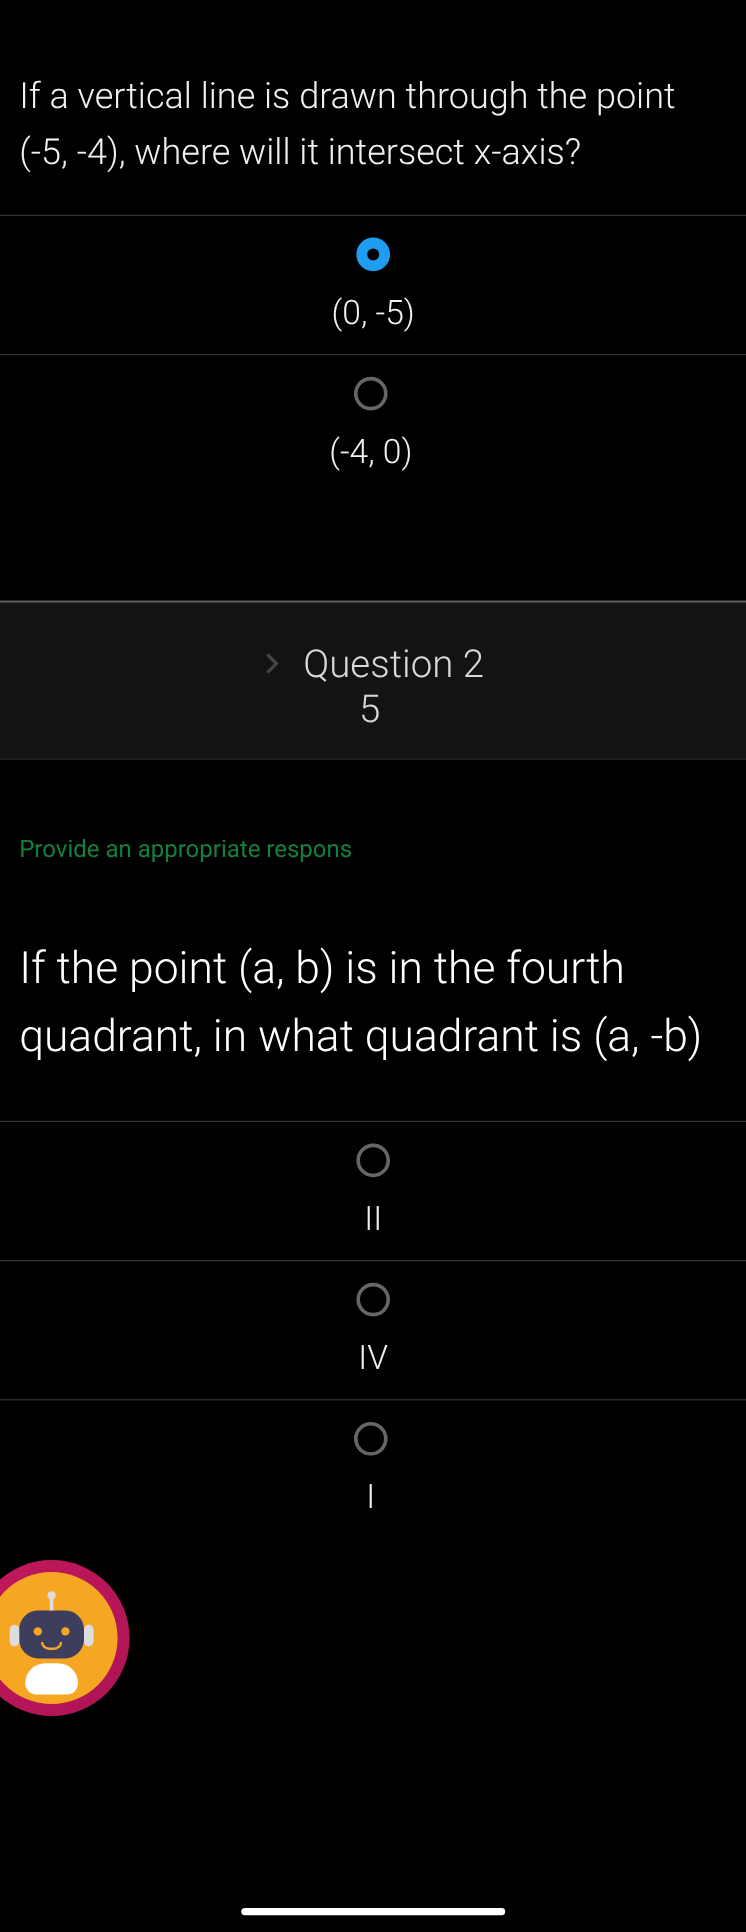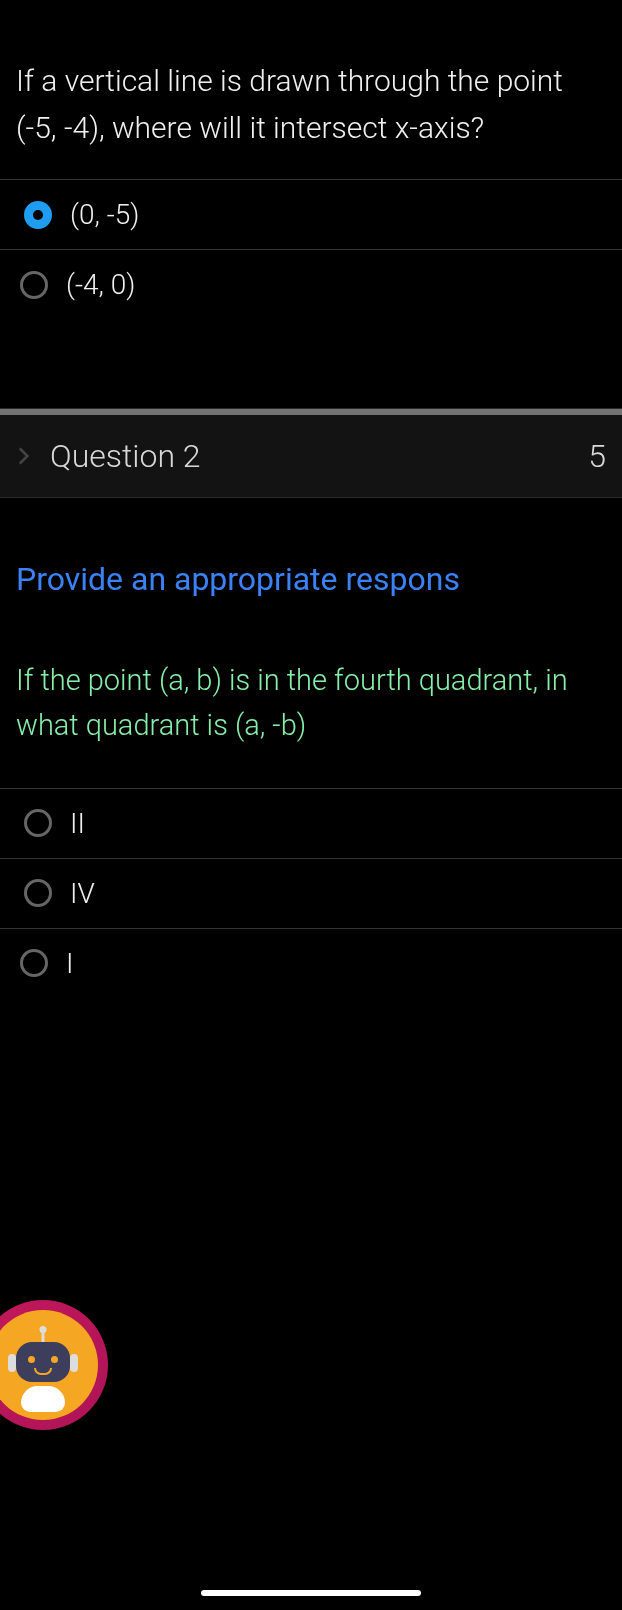--- a/index.html
+++ b/index.html
@@ -22,20 +22,21 @@
   }
   .options-list {
     border-top: 1px solid #333;
   }
   .option-row {
     display: flex;
     align-items: center;
     padding: 18px 24px;
     border-bottom: 1px solid #333;
     gap: 18px;
+    flex-direction: column;
   }
   .last-row { border-bottom: none; padding-left: 20px; }
   .radio {
     width: 28px;
     height: 28px;
     border-radius: 50%;
     border: 3px solid #666;
     flex-shrink: 0;
     display: flex;
     align-items: center;
@@ -53,26 +54,27 @@
     border-radius: 50%;
   }
   .option-label {
     font-size: 28px;
     color: #f0f0f0;
     font-weight: 300;
   }
   .spacer { height: 90px; border-bottom: 1px solid #2a2a2a;}
   .question-header {
     background: #131313;
-    border-top: 6px solid #737373;
+    border-top: 1px solid #737373;
     border-bottom: 1px solid #2a2a2a;
     display: flex;
     align-items: center;
     justify-content: space-between;
-    padding: 22px 16px 22px 10px;
+    padding: 32px 16px 22px 10px;
+    flex-direction: column;
   }
   .question-header-left {
     display: flex;
     align-items: center;
     gap: 14px;
   }
   .chevron-icon {
     width: 26px;
     height: 26px;
     stroke: #444;
@@ -83,29 +85,29 @@
     font-size: 32px;
     color: #d8d8d8;
     font-weight: 300;
   }
   .question-points {
     font-size: 32px;
     color: #d8d8d8;
     font-weight: 300;
   }
   .prompt-heading {
-    font-size: 32px;
-    color: #3b82f6;
+    font-size: 20px;
+    color: #15803d;
     padding: 62px 16px 10px 16px;
     font-weight: 400;
   }
   .question-text-2 {
-    font-size: 29px;
+    font-size: 37px;
     line-height: 1.55;
-    color: #86efac;
+    color: #ffffff;
     padding: 50px 16px 30px 16px;
     font-weight: 300;
   }
   .options-list-2 {
     border-top: 1px solid #333;
     margin-top: 10px;
   }
   .chatbot {
     position: absolute;
     left: -22px;

